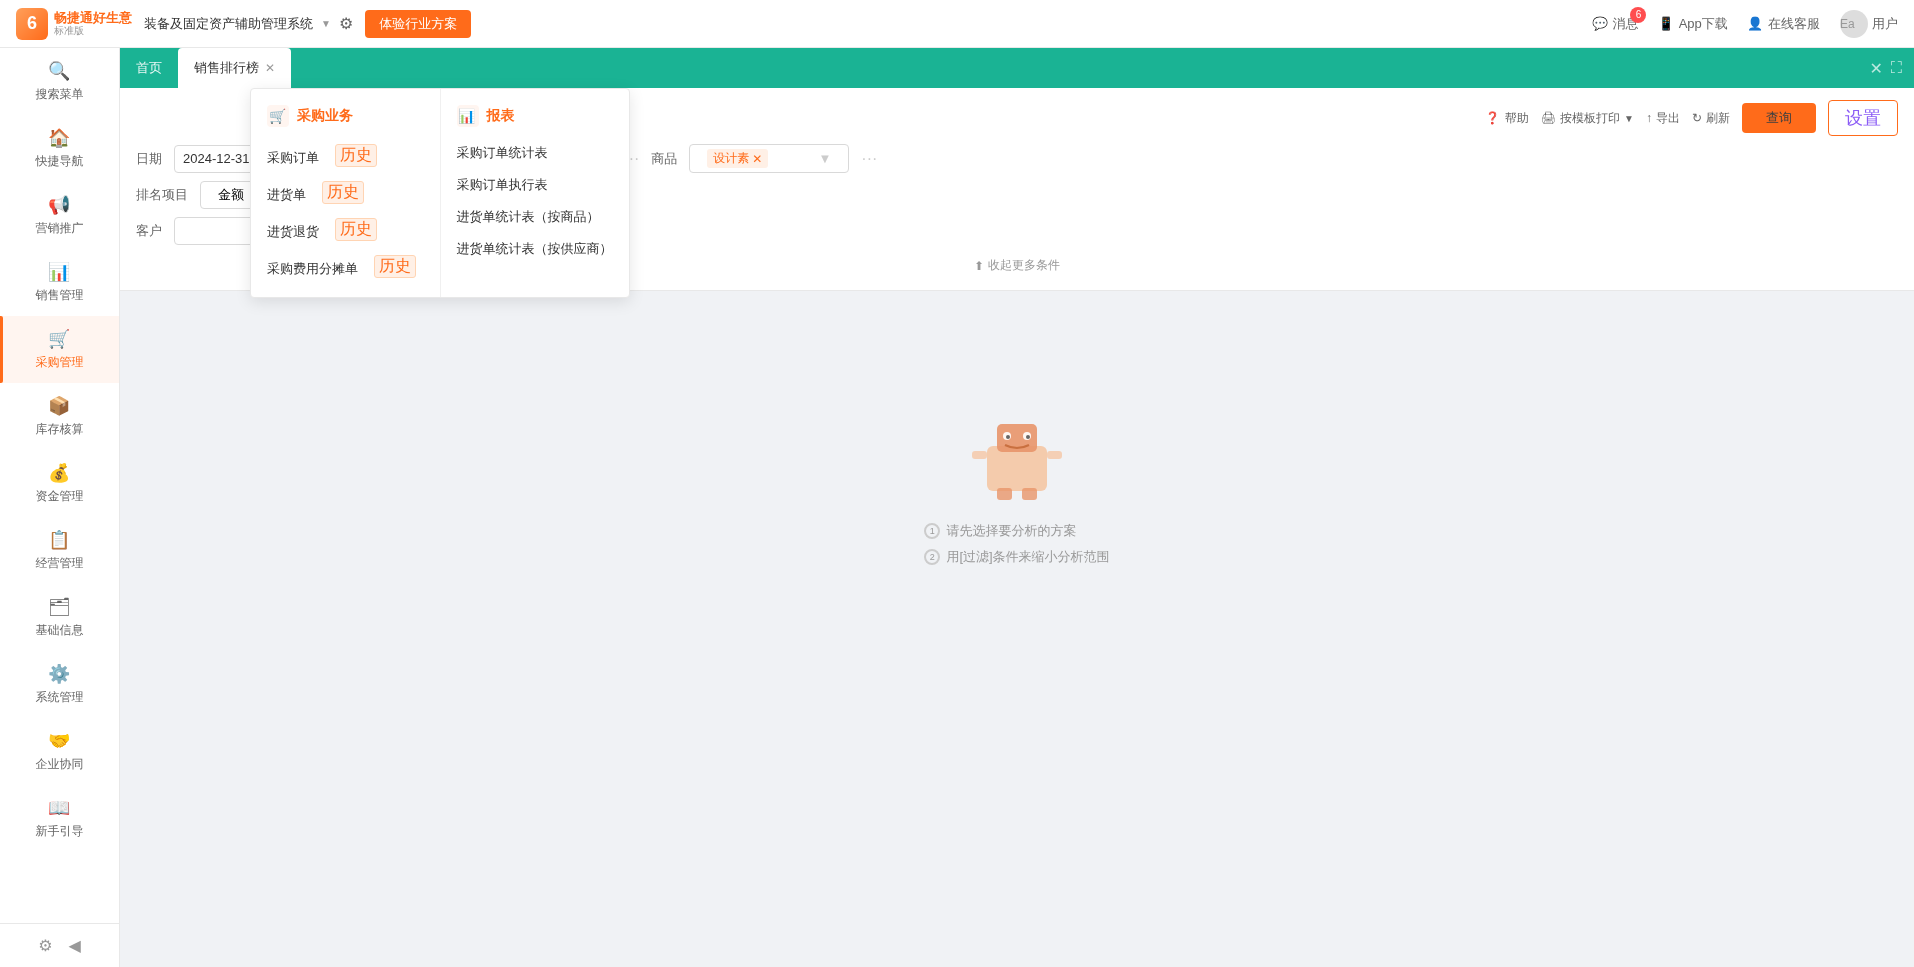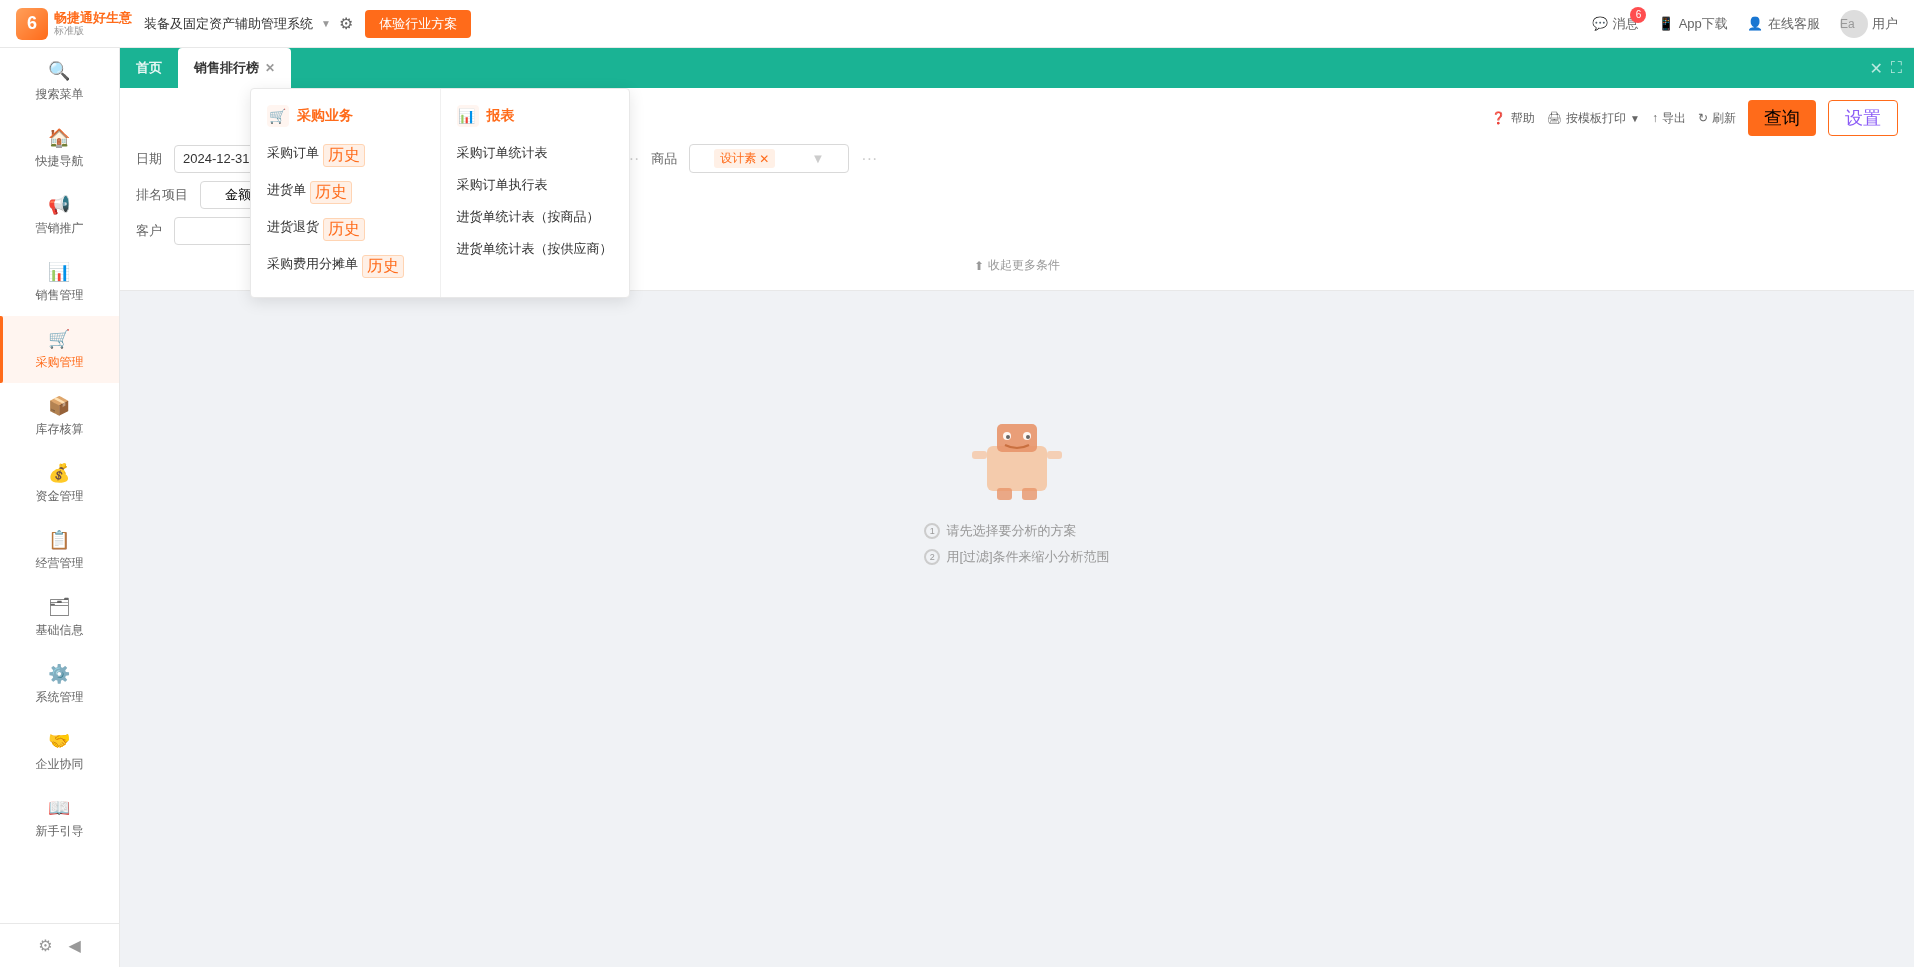--- a/index.html
+++ b/index.html
@@ -148,21 +148,20 @@
       align-items: stretch;
       position: relative;
     }
     .tab-item {
       display: flex; align-items: center;
       padding: 0 16px;
       cursor: pointer;
       color: rgba(255,255,255,0.8);
       font-size: 13px;
       gap: 6px;
-      font-weight: bold;
     }
     .tab-item.active {
       background: #fff;
       color: #333;
       border-radius: 4px 4px 0 0;
       justify-content: center;
     }
     .tab-item.home { color: rgba(255,255,255,0.9); }
     .tab-close { font-size: 12px; color: #999; cursor: pointer; }
     .tab-right {
@@ -211,35 +210,35 @@
       background: #fff0e6;
       color: #ff6b1a;
       border-radius: 3px;
       padding: 1px 6px;
       font-size: 12px;
       display: flex; align-items: center; gap: 3px;
     }
     .filter-select {
       border: 1px solid #d9d9d9;
       border-radius: 4px;
-      padding: 4px 24px;
+      padding: 4px 17px;
       font-size: 13px;
       display: flex; align-items: center; gap: 0;
       min-width: 160px;
       cursor: pointer;
       background: #fff;
     }
     .query-btn {
       background: #ff6b1a;
-      color: #000000;
+      color: #404040;
       border: none;
-      padding: 6px 16px;
+      padding: 6px 24px;
       border-radius: 4px;
       cursor: pointer;
-      font-size: 18px;
+      font-size: 13px;
     }
     .set-btn {
       border: 1px solid #ff6b1a;
       color: #8b5cf6;
       background: #fff;
       padding: 5px 16px;
       border-radius: 4px;
       cursor: pointer;
       font-size: 18px;
     }
@@ -297,26 +296,26 @@
       font-size: 14px; font-weight: bold;
     }
     .dropdown-header-icon {
       width: 22px; height: 22px;
       background: #fff5f0;
       border-radius: 4px;
       display: flex; align-items: center; justify-content: center;
       font-size: 14px;
     }
     .dropdown-item {
-      display: flex; align-items: flex-start;
+      display: flex; align-items: flex-end;
       padding: 7px 16px;
       cursor: pointer;
       color: #333;
       font-size: 13px;
-      gap: 4px;
+      gap: 16px;
     }
     .history-badge {
       background: #fff0e6;
       color: #ff6b1a;
       border: 1px solid #ffd4b3;
       border-radius: 3px;
       padding: 0 4px;
       font-size: 16px;
     }
   </style>

